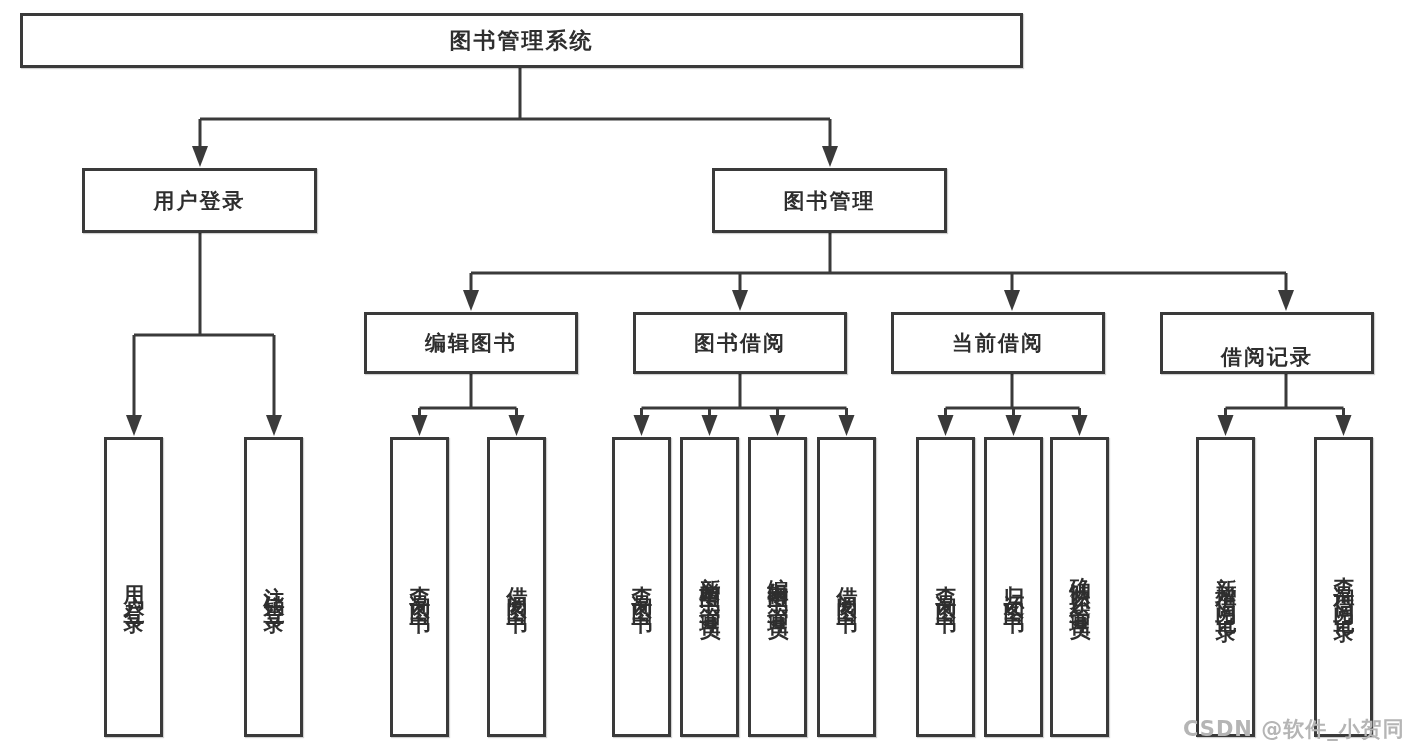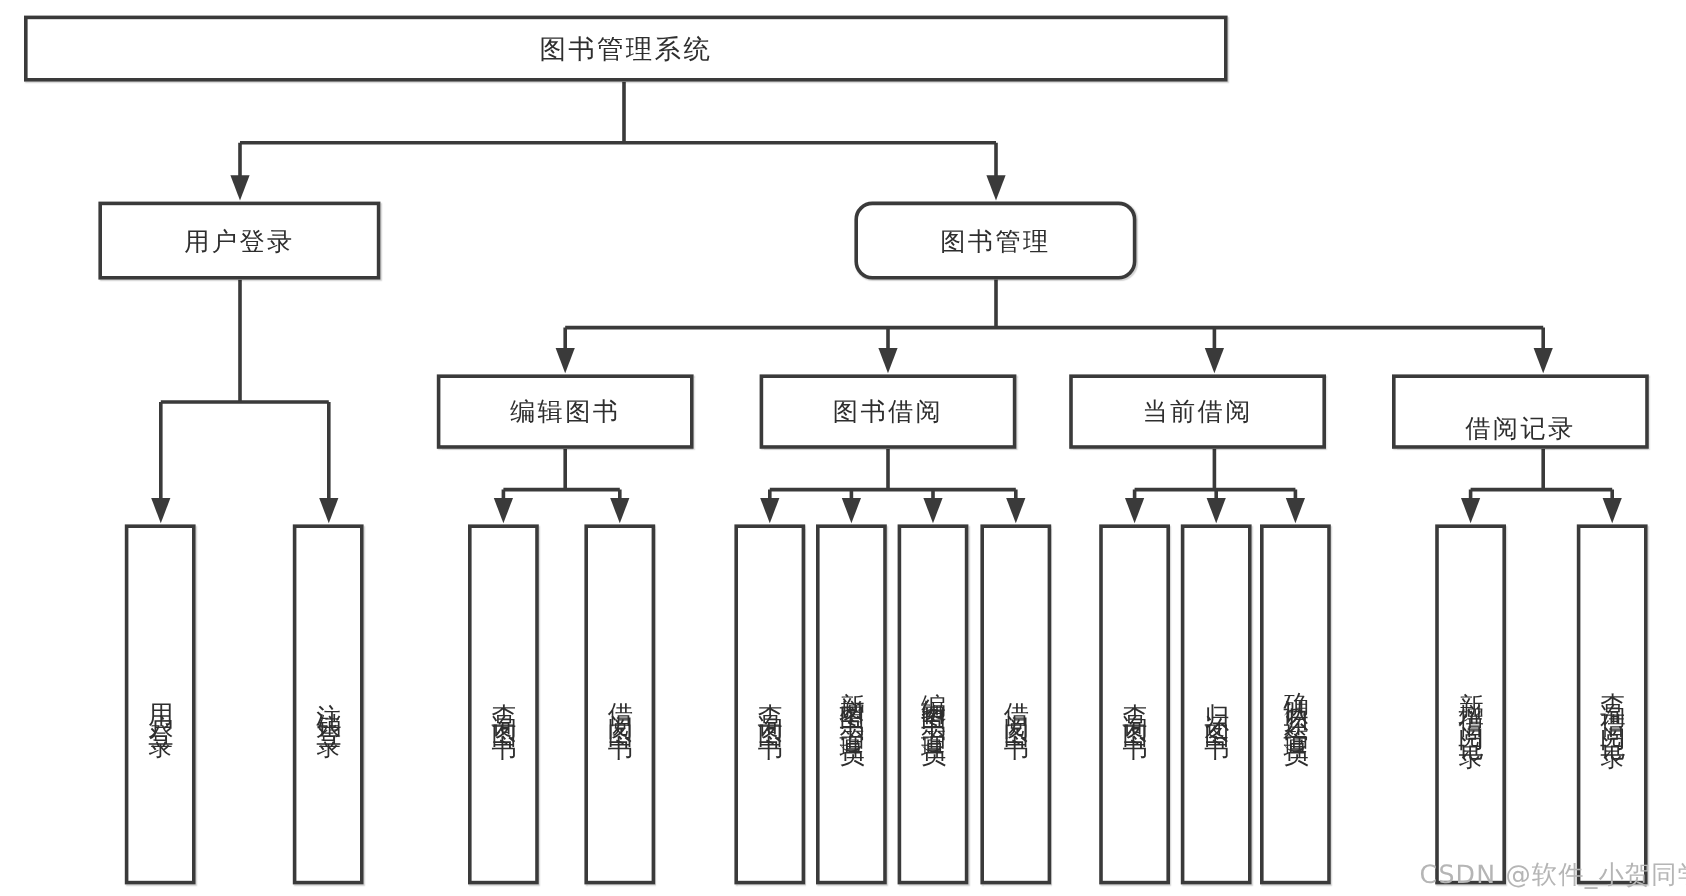--- a/index.html
+++ b/index.html
@@ -4,20 +4,21 @@
 <style>
   html, body { margin: 0; padding: 0; background: #ffffff; }
   .canvas {
     position: relative;
     width: 1405px;
     height: 747px;
     background: #ffffff;
     font-family: "DejaVu Sans", sans-serif;
     color: #2e2e2e;
     overflow: hidden;
+    font-weight: bold;
   }
   svg.connectors {
     position: absolute;
     left: 0; top: 0;
     width: 1405px; height: 747px;
     z-index: 1;
   }
   svg.connectors path {
     stroke: #3a3a3a;
     stroke-width: 3;
@@ -128,21 +129,21 @@
     </g>
   </svg>
 
   <div class="node root">
     <span>图书管理系统</span>
   </div>
 
   <div class="node lvl2" style="left:82px;">
     <span>用户登录</span>
   </div>
-  <div class="node lvl2" style="left:712px;border-radius:15px;">
+  <div class="node lvl2" style="left:712px;">
     <span>图书管理</span>
   </div>
 
   <div class="node lvl3" style="left:364px;">
     <span>编辑图书</span>
   </div>
   <div class="node lvl3" style="left:633px;justify-content:center;">
     <span>图书借阅</span>
   </div>
   <div class="node lvl3" style="left:891px;">

